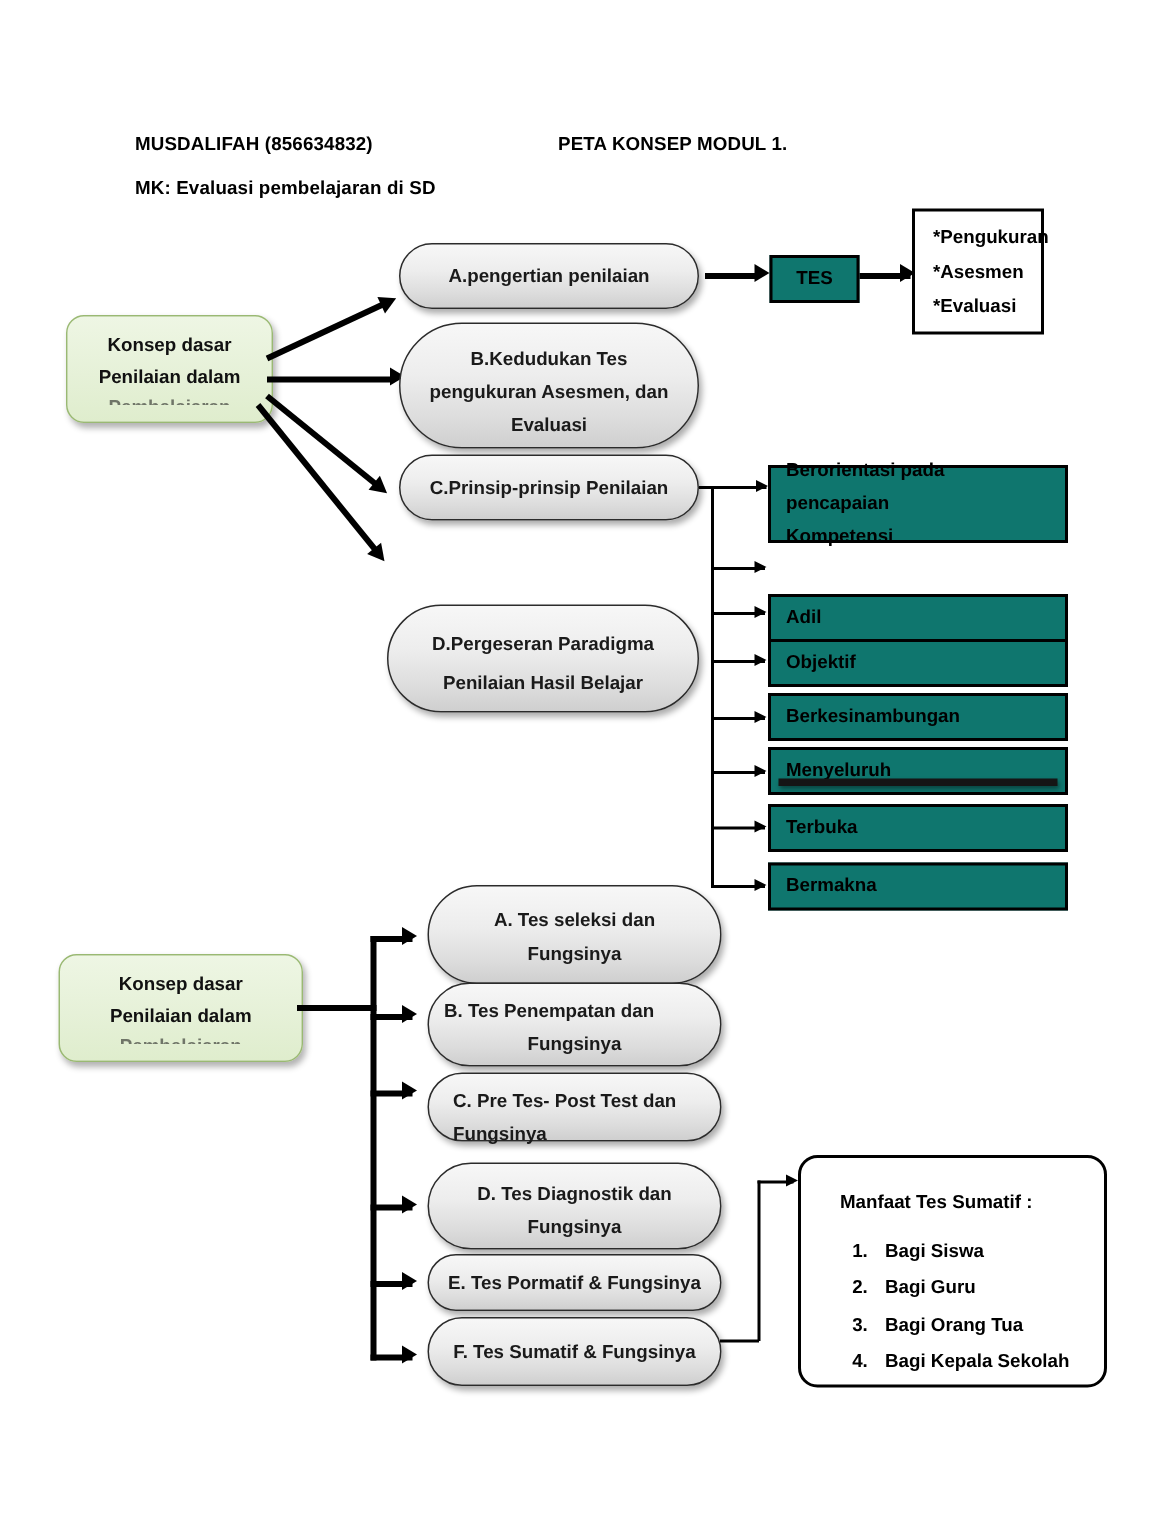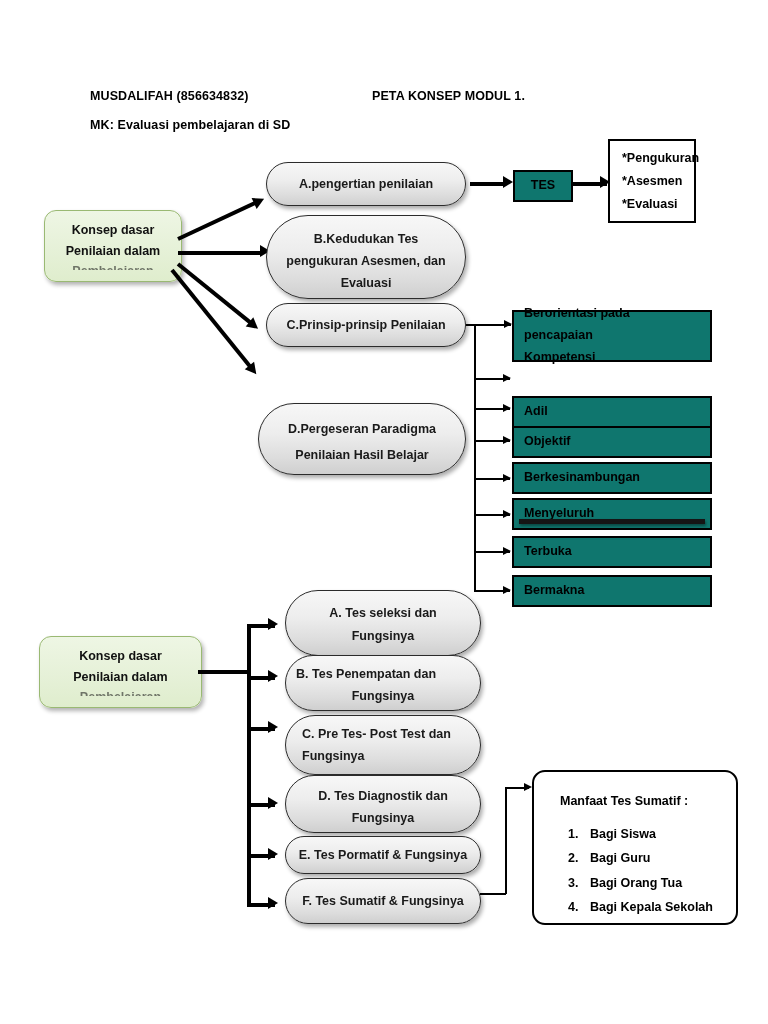--- a/index.html
+++ b/index.html
@@ -322,21 +322,21 @@
   <div class="abs gbox" style="left:285px; top:590px; width:196px; height:66px; display:block; padding-top:11px;">
     <div style="text-align:center; line-height:1.85;">A.   Tes seleksi dan</div>
     <div style="text-align:center; line-height:1.85;">Fungsinya</div>
   </div>
 
   <div class="abs gbox" style="left:285px; top:655px; width:196px; height:56px; display:block; padding-top:8px;">
     <div style="text-align:left; line-height:1.75;">B. Tes Penempatan dan</div>
     <div style="text-align:center; line-height:1.75;">Fungsinya</div>
   </div>
 
-  <div class="abs gbox" style="left:285px; top:715px; width:196px; height:60px; display:block; padding-top:8px; padding-left:16px;">
+  <div class="abs gbox" style="left:285px; top:715px; width:196px; height:46px; display:block; padding-top:8px; padding-left:16px;">
     <div style="text-align:left; line-height:1.75;">C. Pre Tes- Post Test dan</div>
     <div style="text-align:left; line-height:1.75;">Fungsinya</div>
   </div>
 
   <div class="abs gbox" style="left:285px; top:775px; width:196px; height:58px; display:block; padding-top:9px;">
     <div style="text-align:center; line-height:1.78;">D. Tes Diagnostik dan</div>
     <div style="text-align:center; line-height:1.78;">Fungsinya</div>
   </div>
 
   <div class="abs gbox" style="left:285px; top:836px; width:196px; height:38px;">

